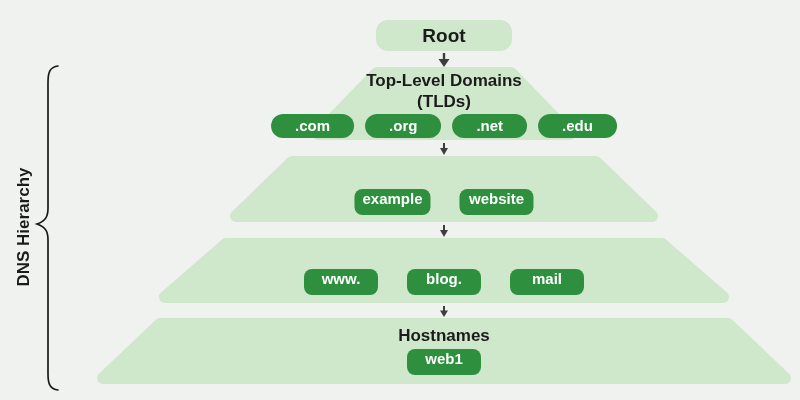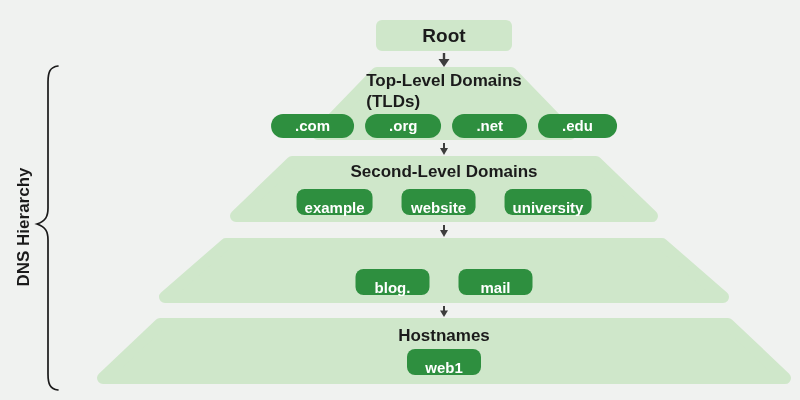--- a/index.html
+++ b/index.html
@@ -9,44 +9,44 @@
     font-family:"Liberation Sans",sans-serif;
   }
   .stage svg{position:absolute;left:0;top:0;}
   .shape{fill:var(--level-fill,#cfe7ca);stroke:var(--level-fill,#cfe7ca);stroke-width:12;stroke-linejoin:round;}
   .arrow-line{stroke:var(--arrow,#3d3d3d);stroke-width:2;}
   .arrow-line.big{stroke-width:2.4;}
   .arrow-head{fill:var(--arrow,#3d3d3d);}
   .brace{stroke:var(--brace,#1a1a1a);stroke-width:1.7;fill:none;stroke-linecap:round;}
   .root-box{
     position:absolute;left:376px;top:20px;width:136px;height:31px;
-    background:var(--level-fill,#cfe7ca);border-radius:6px;
+    background:var(--level-fill,#cfe7ca);border-radius:12px;
     display:flex;align-items:center;justify-content:center;
     font-size:19px;font-weight:bold;color:var(--title-text,#1b1b1b);
   }
   .side-label{
     position:absolute;left:24px;top:227px;
     transform:translate(-50%,-50%) rotate(-90deg);
     font-size:17px;font-weight:bold;color:var(--title-text,#1b1b1b);
     white-space:nowrap;
   }
   .lvl-title{
     position:absolute;left:444px;transform:translateX(-50%);
     font-size:17px;font-weight:bold;color:var(--title-text,#1b1b1b);
-    text-align:left;line-height:21px;white-space:nowrap;
+    text-align:center;line-height:21px;white-space:nowrap;
   }
   .badges{
     position:absolute;left:444px;transform:translateX(-50%);
     display:flex;gap:29px;
   }
   .badges.tld{gap:11px;}
   .badge{
     background:var(--badge-fill,#2e8f3f);color:var(--badge-text,#fff);
     font-size:15px;font-weight:bold;line-height:20px;
-    padding:9px 8px;min-width:74px;height:26px;box-sizing:border-box;
+    padding:0 8px;min-width:74px;height:26px;box-sizing:border-box;
     border-radius:8px;text-align:center;white-space:nowrap;
   }
   .badge.sm{min-width:0;height:24px;padding:2px 24px;border-radius:12px;}
 </style>
 </head>
 <body>
 
 <div class="stage">
 
   <svg width="800" height="400" viewBox="0 0 800 400">
@@ -80,28 +80,27 @@
     <div>Top-Level Domains</div>
     <div>(TLDs)</div>
   </div>
   <div class="badges tld" style="top:114px">
     <span class="badge sm">.com</span>
     <span class="badge sm">.org</span>
     <span class="badge sm">.net</span>
     <span class="badge sm">.edu</span>
   </div>
 
-  <div class="lvl-title" style="top:161px">Second-Level Domains</div>
   <div class="badges" style="top:189px">
     <span class="badge">example</span>
     <span class="badge">website</span>
-    <span class="badge">university</span>
   </div>
 
   <div class="badges" style="top:269px">
+    <span class="badge">www.</span>
     <span class="badge">blog.</span>
     <span class="badge">mail</span>
   </div>
 
   <div class="lvl-title" style="top:325px">Hostnames</div>
   <div class="badges" style="top:349px">
     <span class="badge">web1</span>
   </div>
 
 </div>

